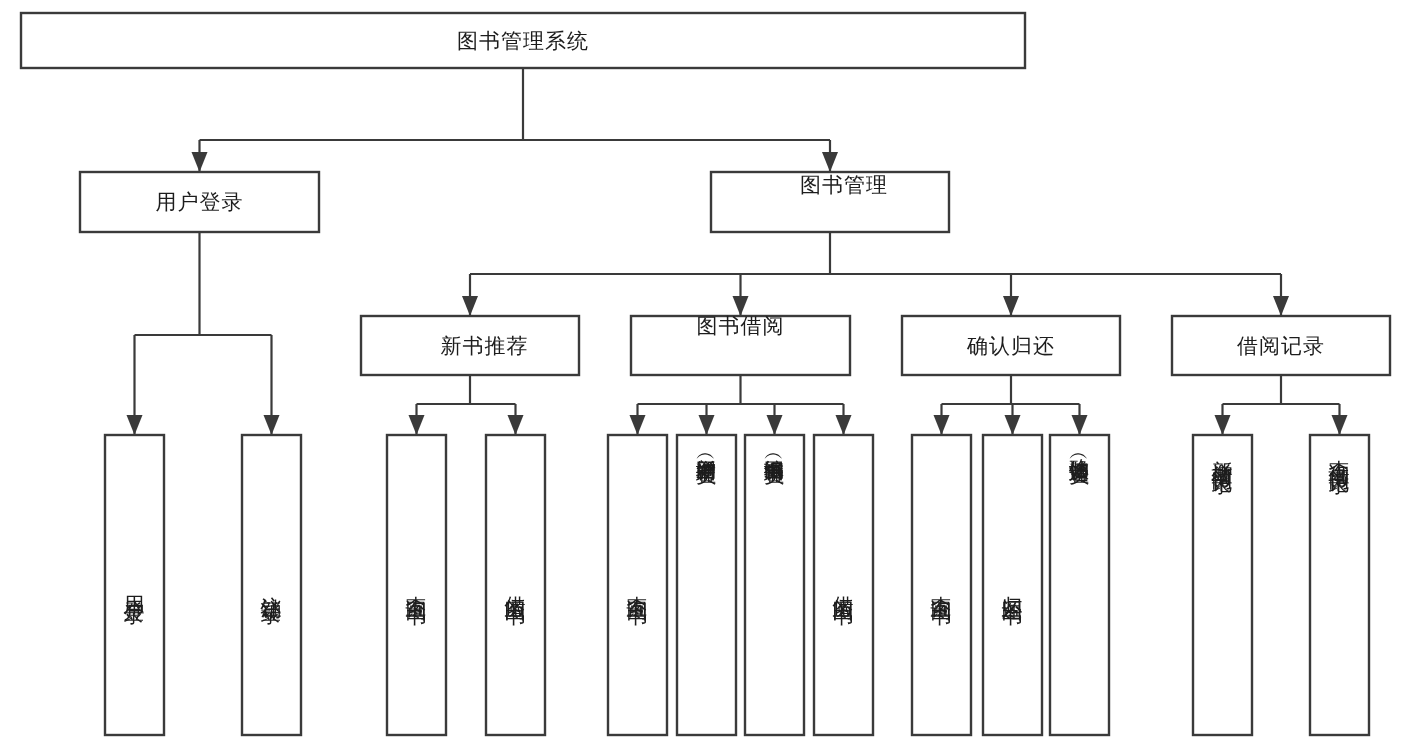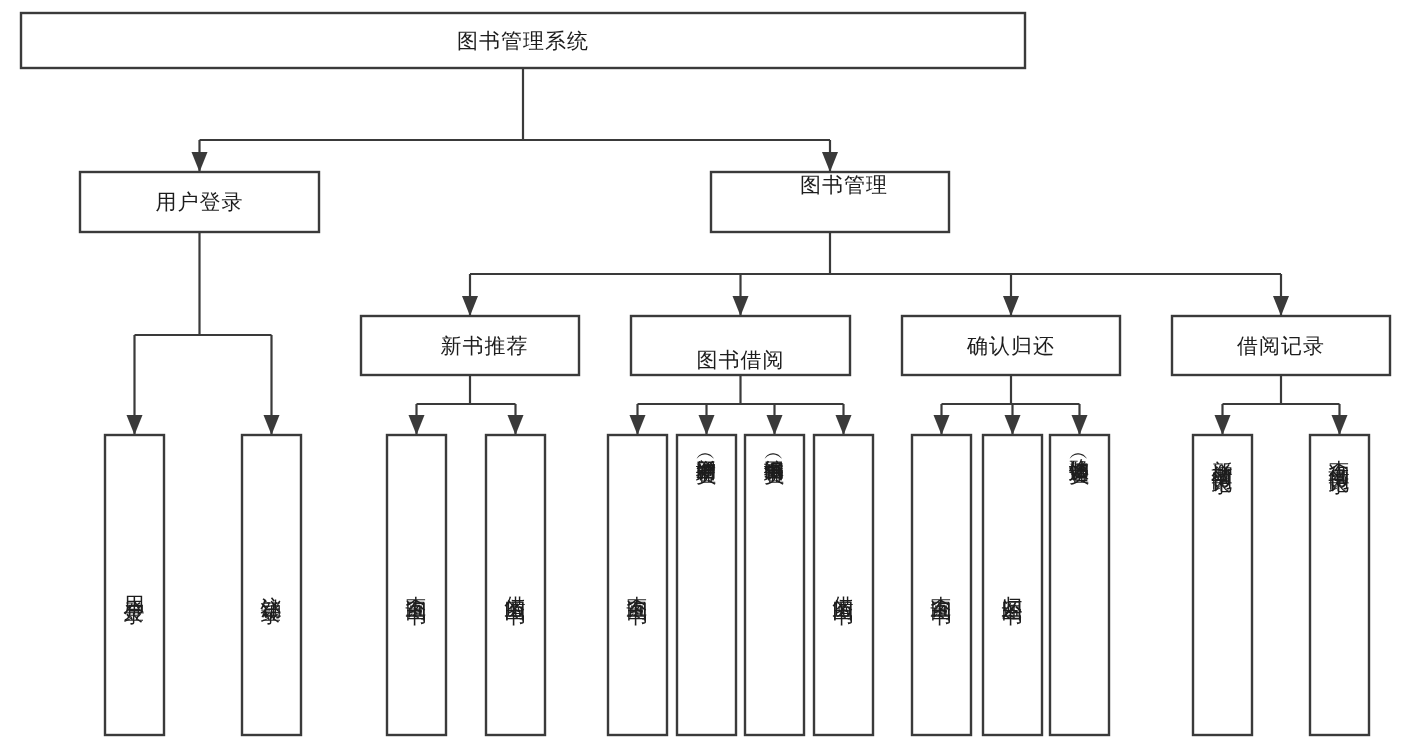--- a/index.html
+++ b/index.html
@@ -180,21 +180,21 @@
       </div>
       <div class="hlabel-wrap" style="left: 80px; top: 172px; width: 239px; height: 60px;">
         <span class="htext">用户登录</span>
       </div>
       <div class="hlabel-wrap" style="left: 711px; top: 155px; width: 238px; height: 60px; padding-left: 28px;">
         <span class="htext">图书管理</span>
       </div>
       <div class="hlabel-wrap" style="left: 361px; top: 316px; width: 247px; height: 59px;">
         <span class="htext">新书推荐</span>
       </div>
-      <div class="hlabel-wrap" style="left: 631px; top: 330px; width: 219px; height: 59px;">
+      <div class="hlabel-wrap" style="left: 631px; top: 296px; width: 219px; height: 59px;">
         <span class="htext">图书借阅</span>
       </div>
       <div class="hlabel-wrap" style="left: 902px; top: 316px; width: 218px; height: 59px;">
         <span class="htext">确认归还</span>
       </div>
       <div class="hlabel-wrap" style="left: 1172px; top: 316px; width: 218px; height: 59px;">
         <span class="htext">借阅记录</span>
       </div>
       <div class="vlabel-wrap centered" style="left: 105px; top: 435px; width: 59px; height: 300px;">
         <span class="vtext">用户登录</span>

